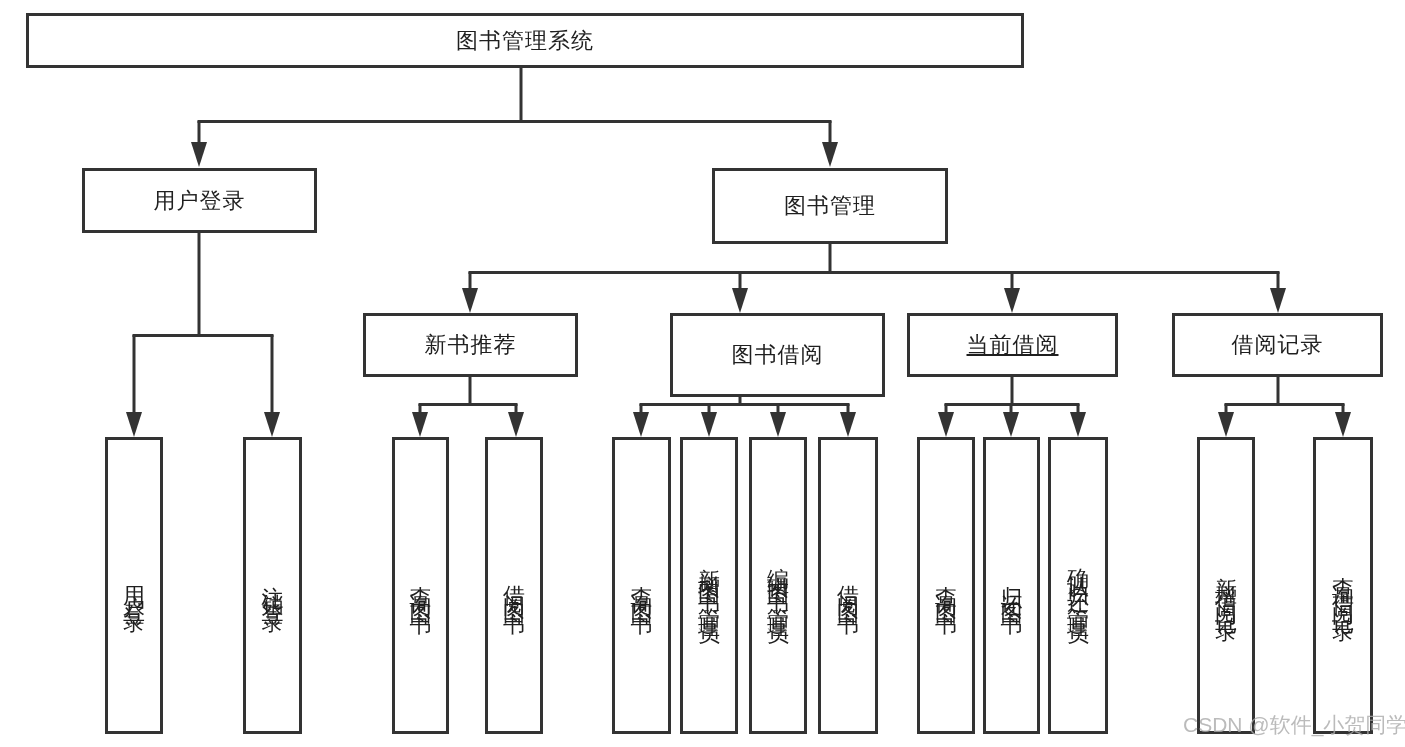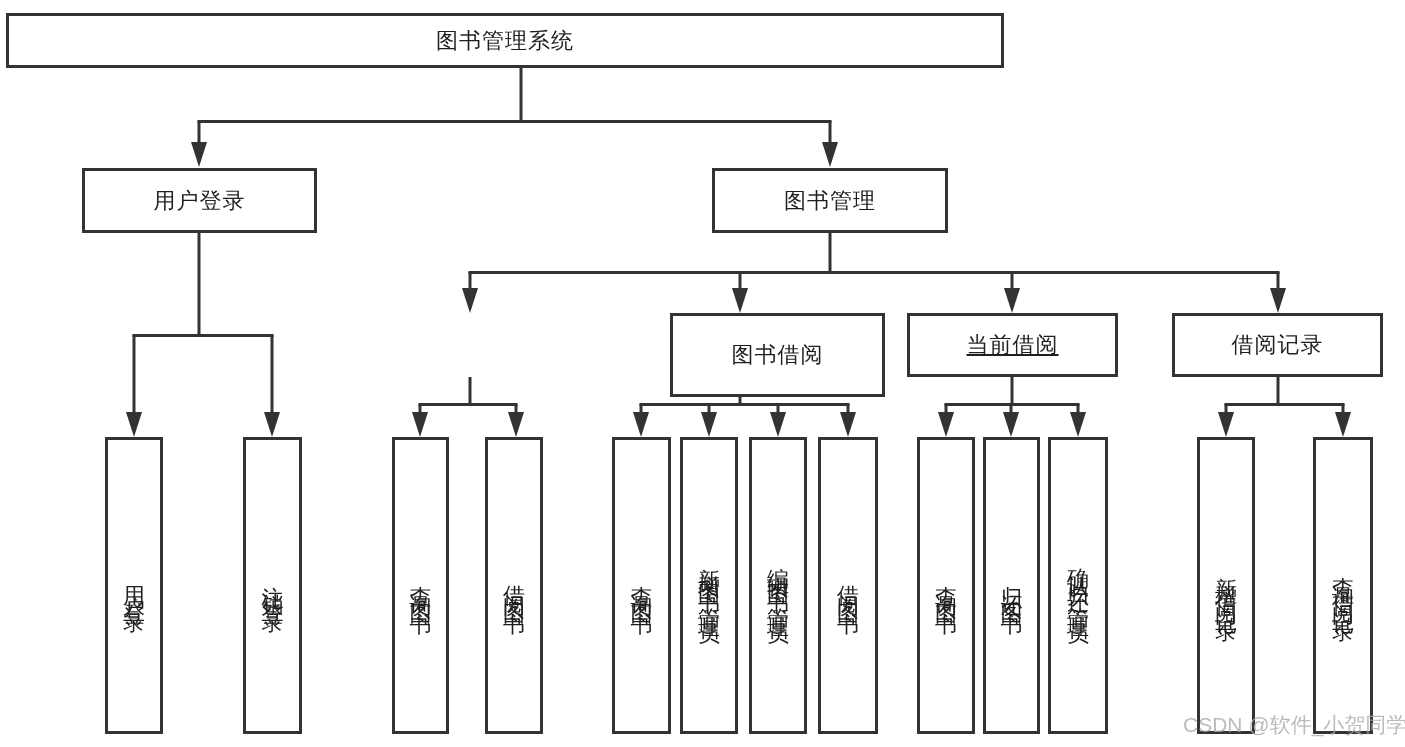--- a/index.html
+++ b/index.html
@@ -135,31 +135,34 @@
 
       <polygon points="938,412 954,412 946,437"></polygon>
       <polygon points="1003,412 1019,412 1011,437"></polygon>
       <polygon points="1070,412 1086,412 1078,437"></polygon>
 
       <polygon points="1218,412 1234,412 1226,437"></polygon>
       <polygon points="1335,412 1351,412 1343,437"></polygon>
     </g>
   </svg>
 
-  <div class="node" style="left:6px; top:13px; width:998px; height:55px;">
+  <div class="node" style="left:26px; top:13px; width:998px; height:55px;">
     <span>图书管理系统</span>
   </div>
 
   <div class="node" style="left:82px; top:168px; width:235px; height:65px;">
     <span>用户登录</span>
   </div>
-  <div class="node" style="left:712px; top:168px; width:236px; height:65px;">
+  <div class="node" style="left:712px; top:168px; width:236px; height:76px;">
     <span>图书管理</span>
   </div>
 
+  <div class="node" style="left:363px; top:313px; width:215px; height:64px;">
+    <span>新书推荐</span>
+  </div>
   <div class="node" style="left:670px; top:313px; width:215px; height:84px;">
     <span>图书借阅</span>
   </div>
   <div class="node" style="left:907px; top:313px; width:211px; height:64px;text-decoration:underline;">
     <span>当前借阅</span>
   </div>
   <div class="node" style="left:1172px; top:313px; width:211px; height:64px;">
     <span>借阅记录</span>
   </div>
 

